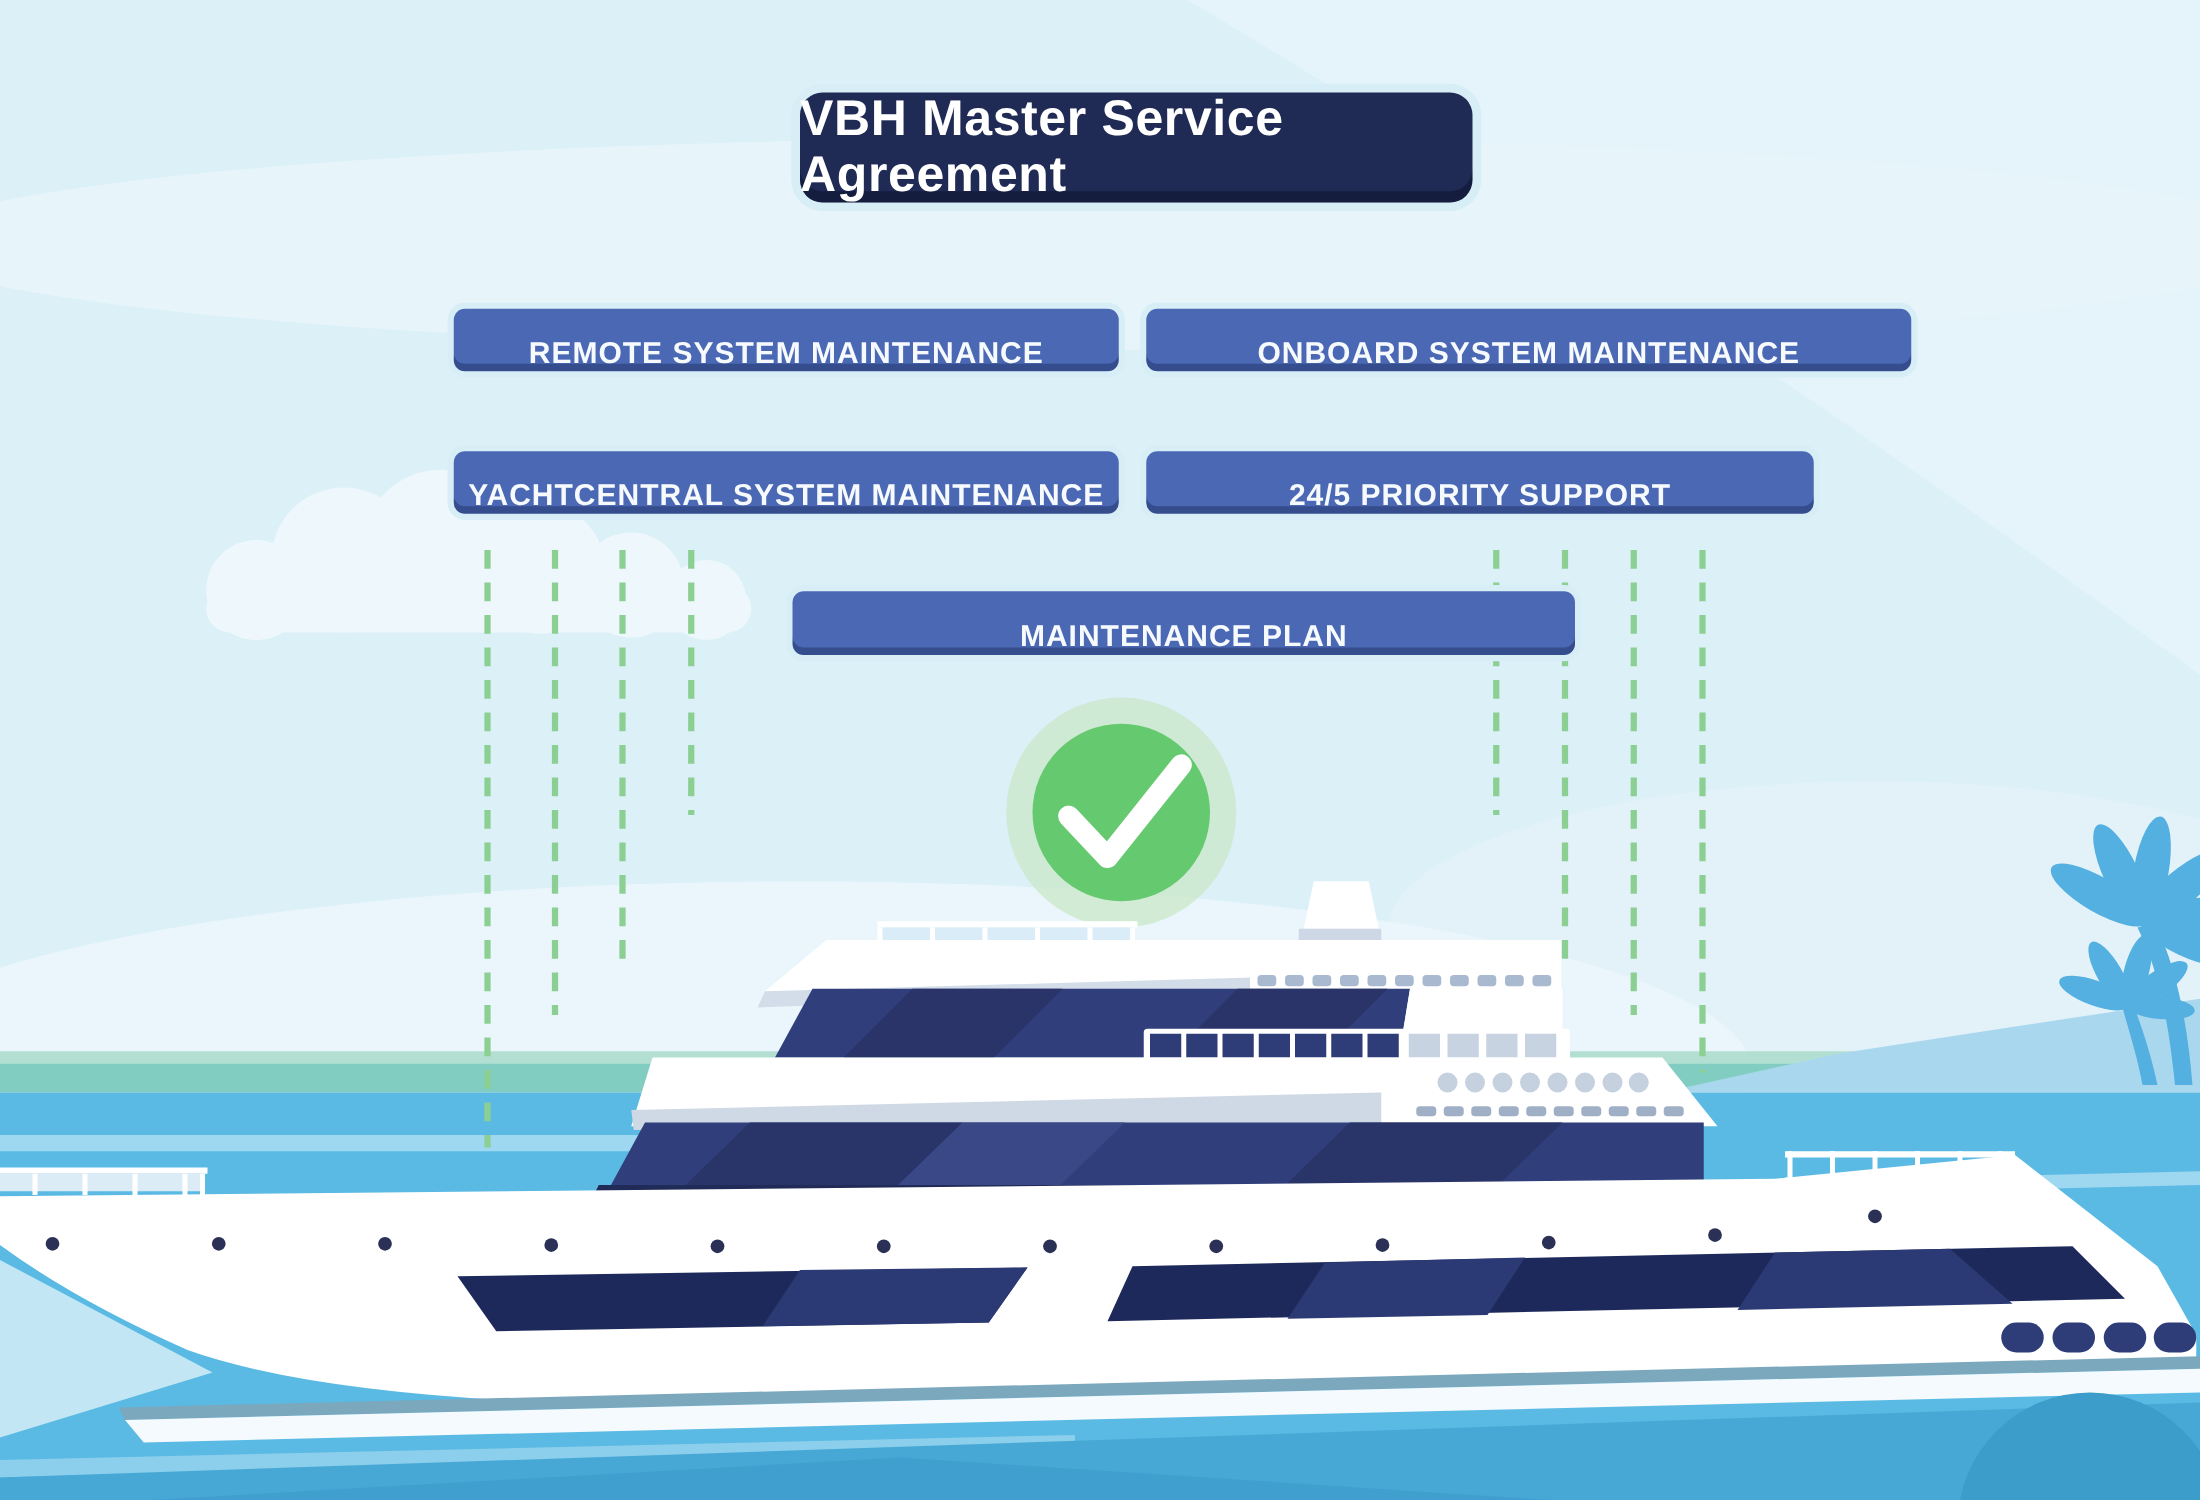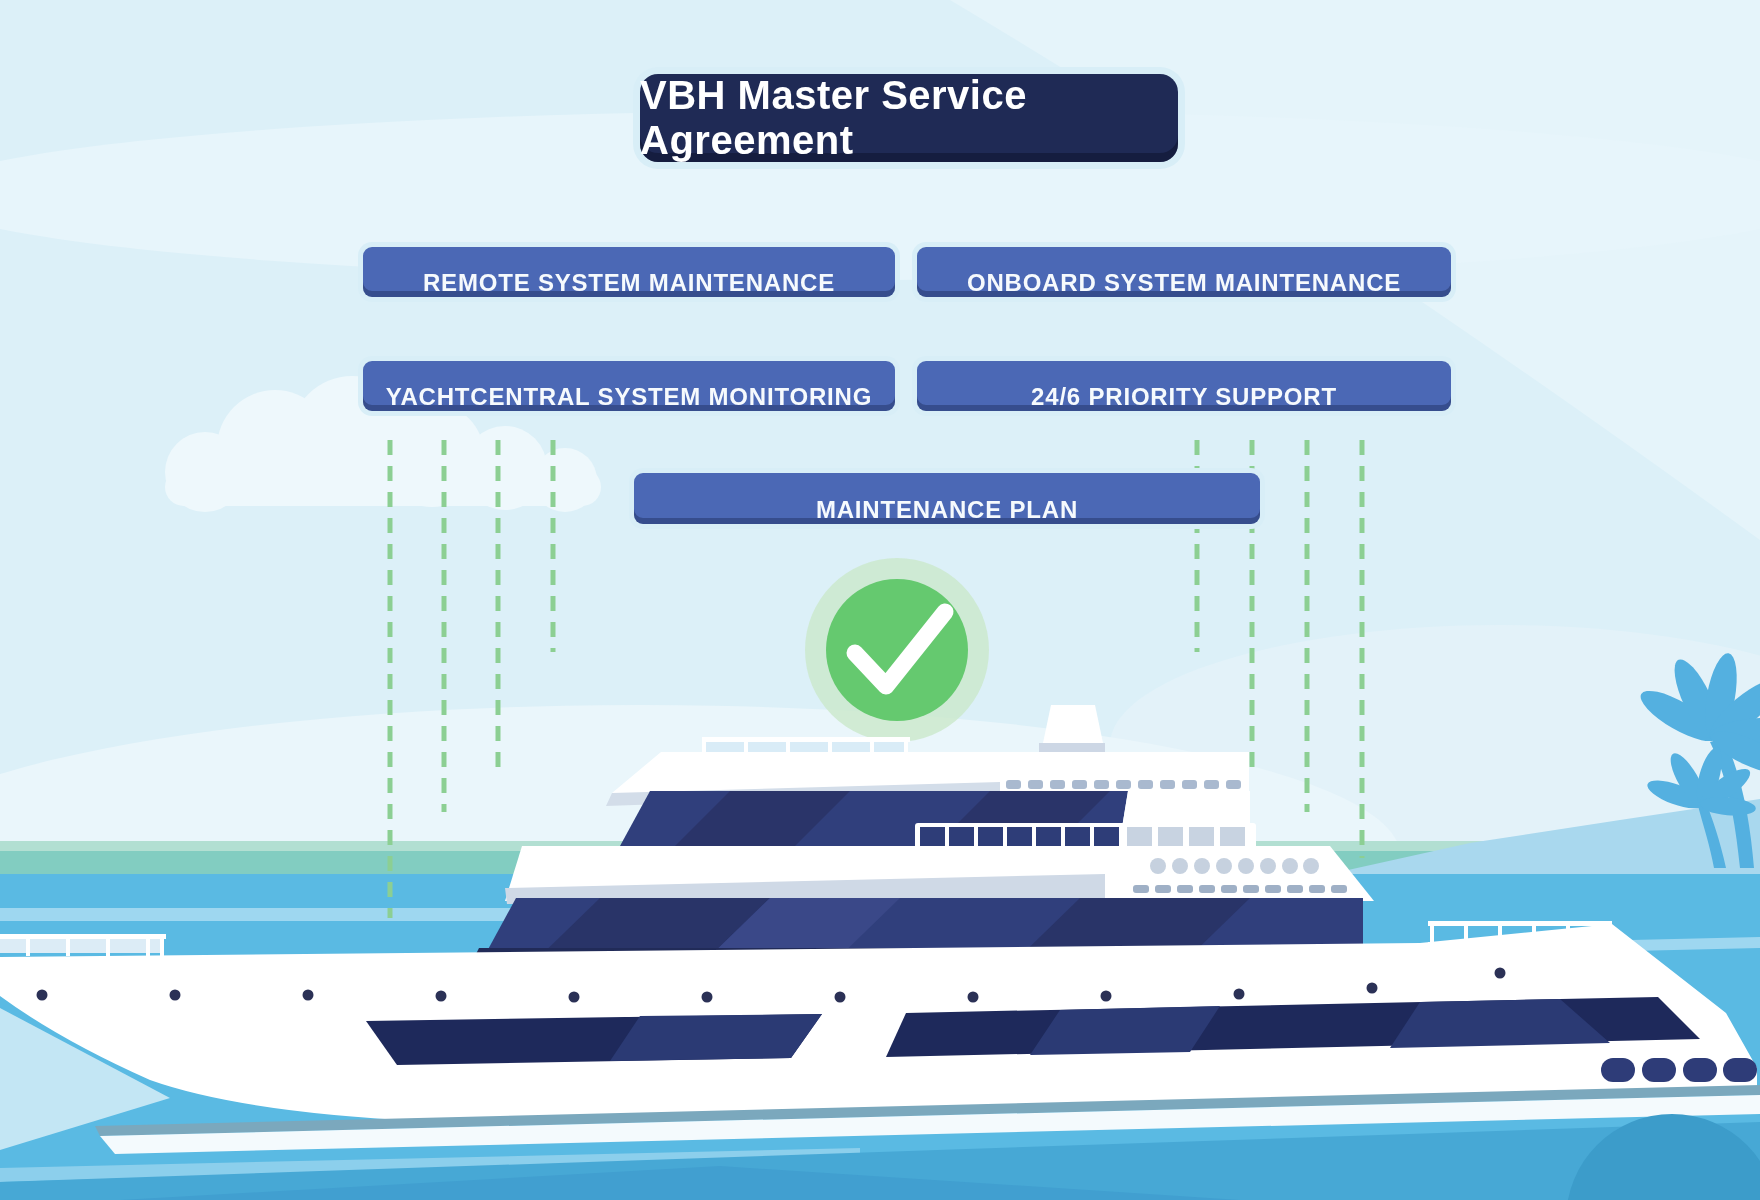--- a/index.html
+++ b/index.html
@@ -24,21 +24,21 @@
     background:var(--label_bg,#4b68b5);
     border-radius:9px;
     box-shadow:0 0 0 5px var(--halo,#d8eef7), inset 0 -6px 0 rgba(18,28,66,.35);
     display:flex;align-items:flex-end;justify-content:center;
   }
   .label span{
     color:#f6fafd;font-size:24px;font-weight:bold;letter-spacing:.8px;
     white-space:nowrap;
   }
   .r1l{left:363px;top:247px;width:532px;}
-  .r1r{left:917px;top:247px;width:534px;}
+  .r1r{left:917px;top:247px;width:612px;}
   .r2l{left:363px;top:361px;width:532px;}
   .r2r{left:917px;top:361px;width:534px;}
   .r3c{left:634px;top:473px;width:626px;height:51px;}
 </style>
 </head>
 <body>
 
 <div class="stage">
 
   <svg width="1760" height="1200" viewBox="0 0 1760 1200">
@@ -264,22 +264,22 @@
     <span>VBH Master Service Agreement</span>
   </div>
 
   <div class="label r1l">
     <span>REMOTE SYSTEM MAINTENANCE</span>
   </div>
   <div class="label r1r">
     <span>ONBOARD SYSTEM MAINTENANCE</span>
   </div>
   <div class="label r2l">
-    <span>YACHTCENTRAL SYSTEM MONITORING</span>
+    <span>YACHTCENTRAL SYSTEM MAINTENANCE</span>
   </div>
   <div class="label r2r">
-    <span>24/6 PRIORITY SUPPORT</span>
+    <span>24/5 PRIORITY SUPPORT</span>
   </div>
   <div class="label r3c">
     <span>MAINTENANCE PLAN</span>
   </div>
 
 </div>
 
 </body></html>

